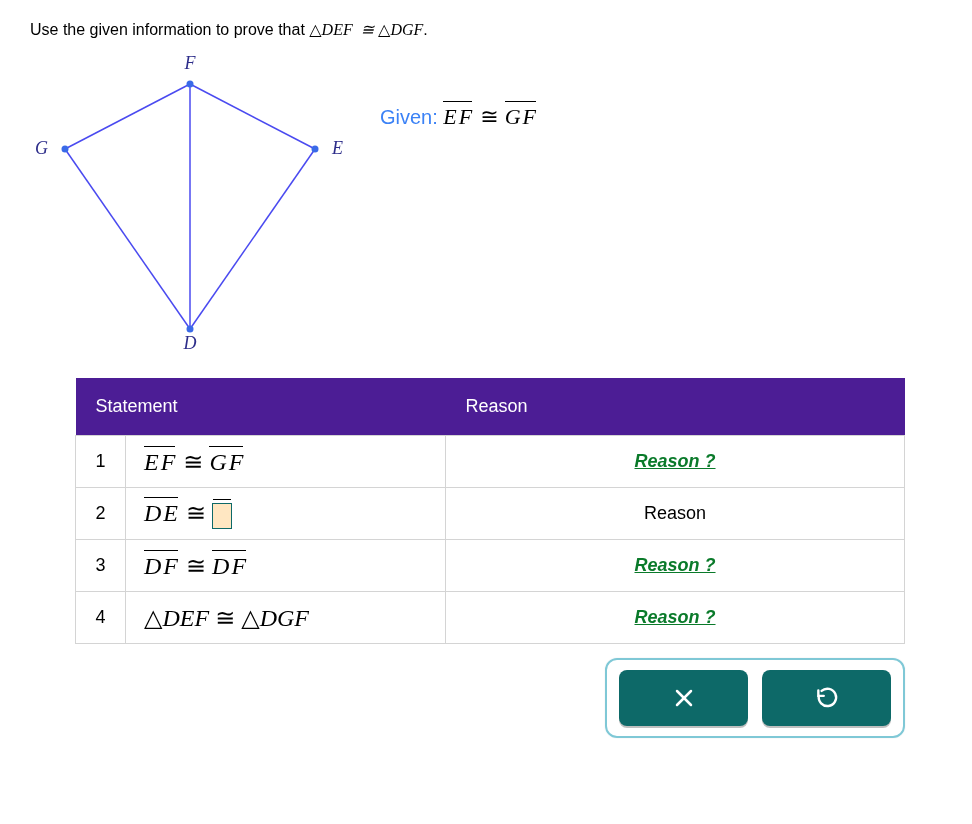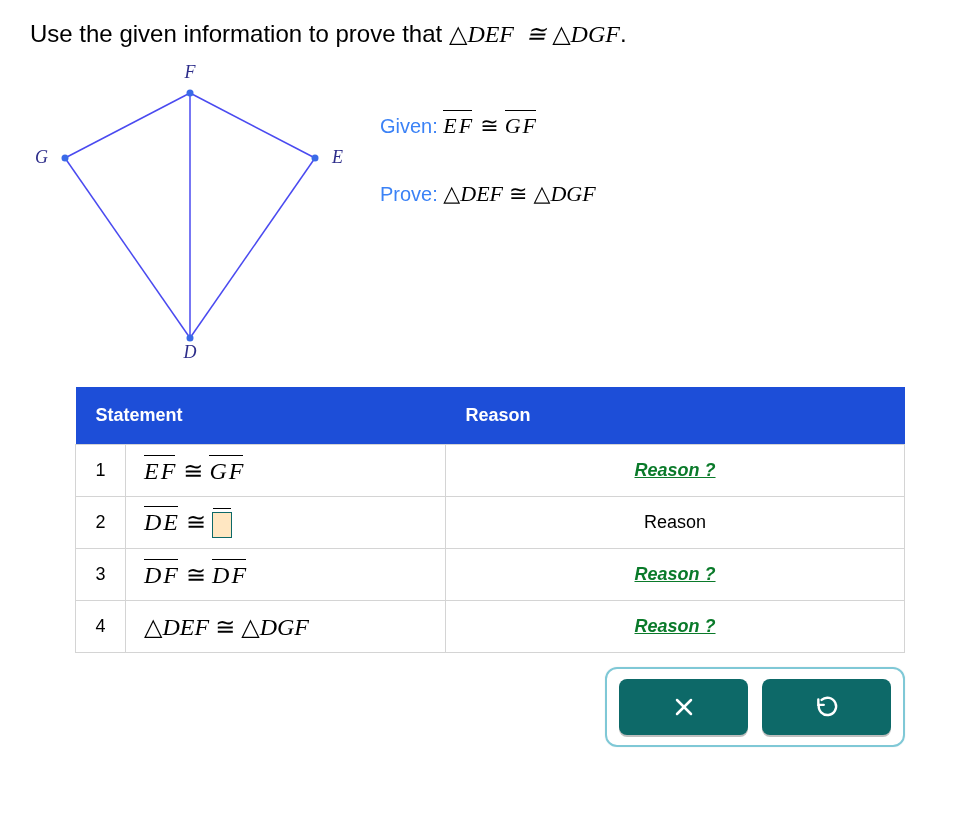--- a/index.html
+++ b/index.html
@@ -5,21 +5,21 @@
   * { box-sizing: border-box; }
   body {
     margin: 0;
     padding: 20px 30px;
     font-family: Arial, Helvetica, sans-serif;
     background: #fff;
     color: #000;
     width: 972px;
   }
   .prompt {
-    font-size: 24px;
+    font-size: 16px;
     margin-bottom: 10px;
   }
   .prompt .math, .math { font-style: italic; font-family: 'Times New Roman', serif; }
   .tri { font-style: normal; }
   .top-row {
     display: flex;
     align-items: flex-start;
     gap: 30px;
     margin-top: 8px;
   }
@@ -47,24 +47,24 @@
   }
   .cong { font-style: normal; padding: 0 6px; }
   .proof-table {
     width: 830px;
     margin-left: 45px;
     margin-top: 25px;
     border-collapse: collapse;
     font-size: 18px;
   }
   .proof-table th {
-    background: #1d4ed8;
+    background: #4c1d95;
     color: #fff;
     text-align: left;
-    font-weight: bold;
+    font-weight: normal;
     padding: 18px 20px;
     font-size: 18px;
   }
   .proof-table td {
     border: 1px solid #d4d4d4;
     padding: 10px 18px;
     vertical-align: middle;
     height: 52px;
   }
   .proof-table td.num { width: 50px; text-align: center; font-family: Arial,sans-serif;}
@@ -140,24 +140,20 @@
       <text x="18" y="105" text-anchor="end">G</text>
       <text x="160" y="300" text-anchor="middle">D</text>
     </svg>
   </div>
 
   <div class="givens">
     <div class="row">
       <span class="label">Given: </span>
       <span class="math"><span class="seg">EF</span><span class="cong">≅</span><span class="seg">GF</span></span>
     </div>
-    <div class="row">
-      <span class="label">Prove: </span>
-      <span class="math"><span class="tri">△</span><span>DEF</span><span class="cong">≅</span><span class="tri">△</span><span>DGF</span></span>
-    </div>
   </div>
 </div>
 
 <table class="proof-table">
   <thead>
     <tr>
       <th colspan="2">Statement</th>
       <th>Reason</th>
     </tr>
   </thead>

